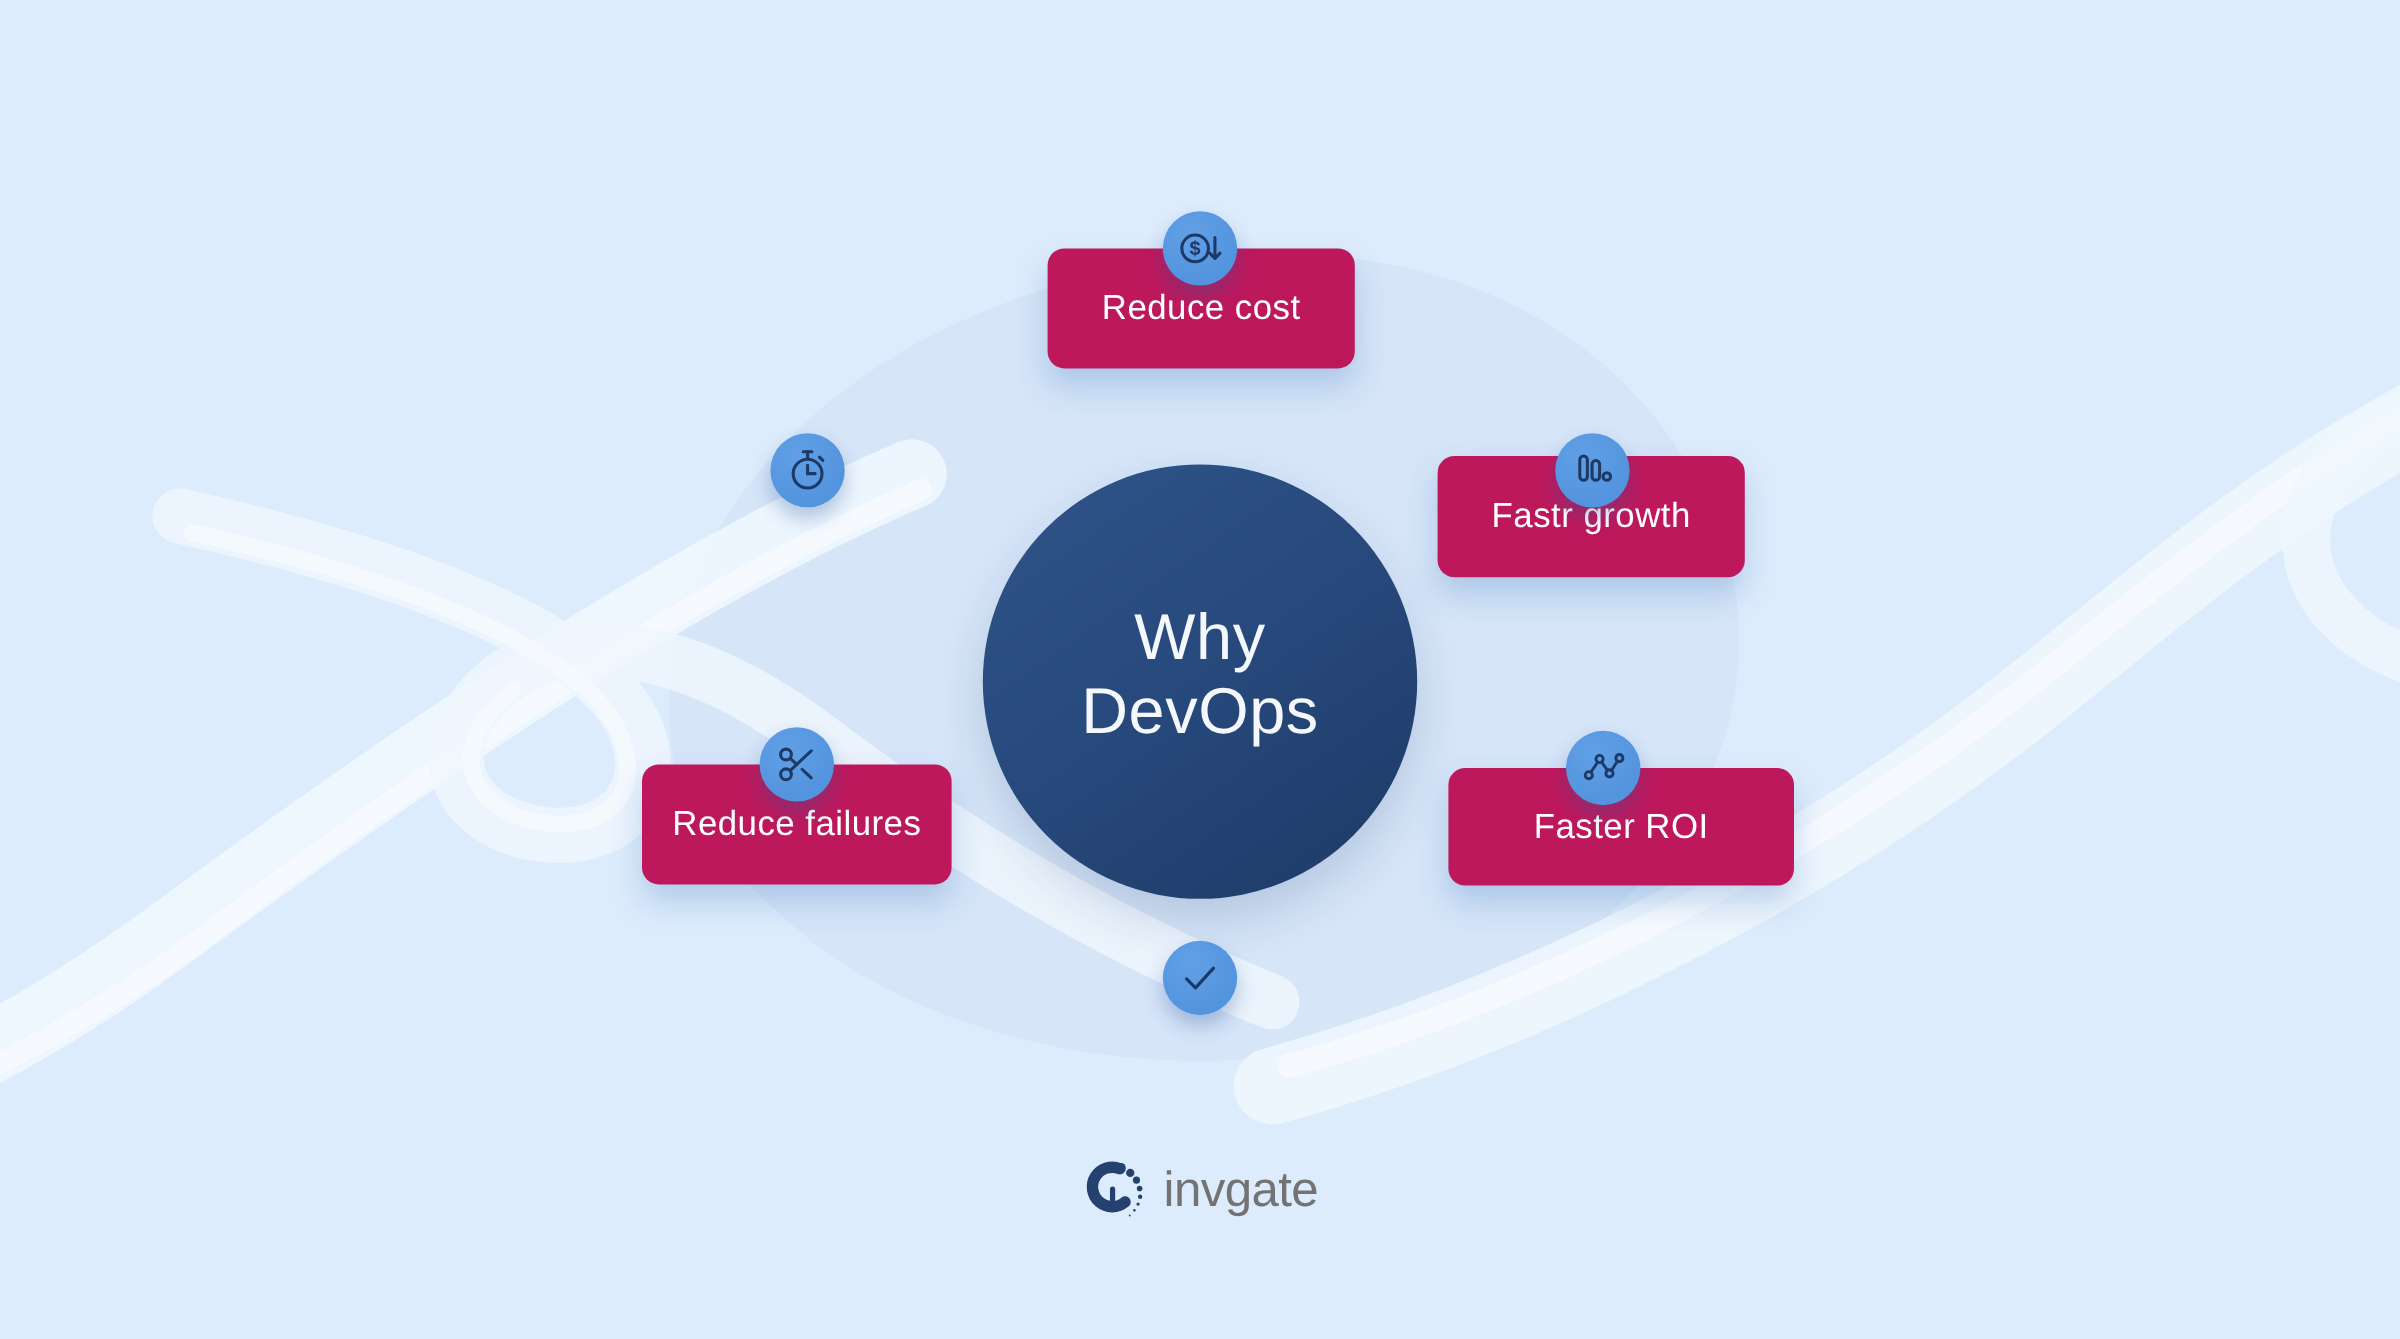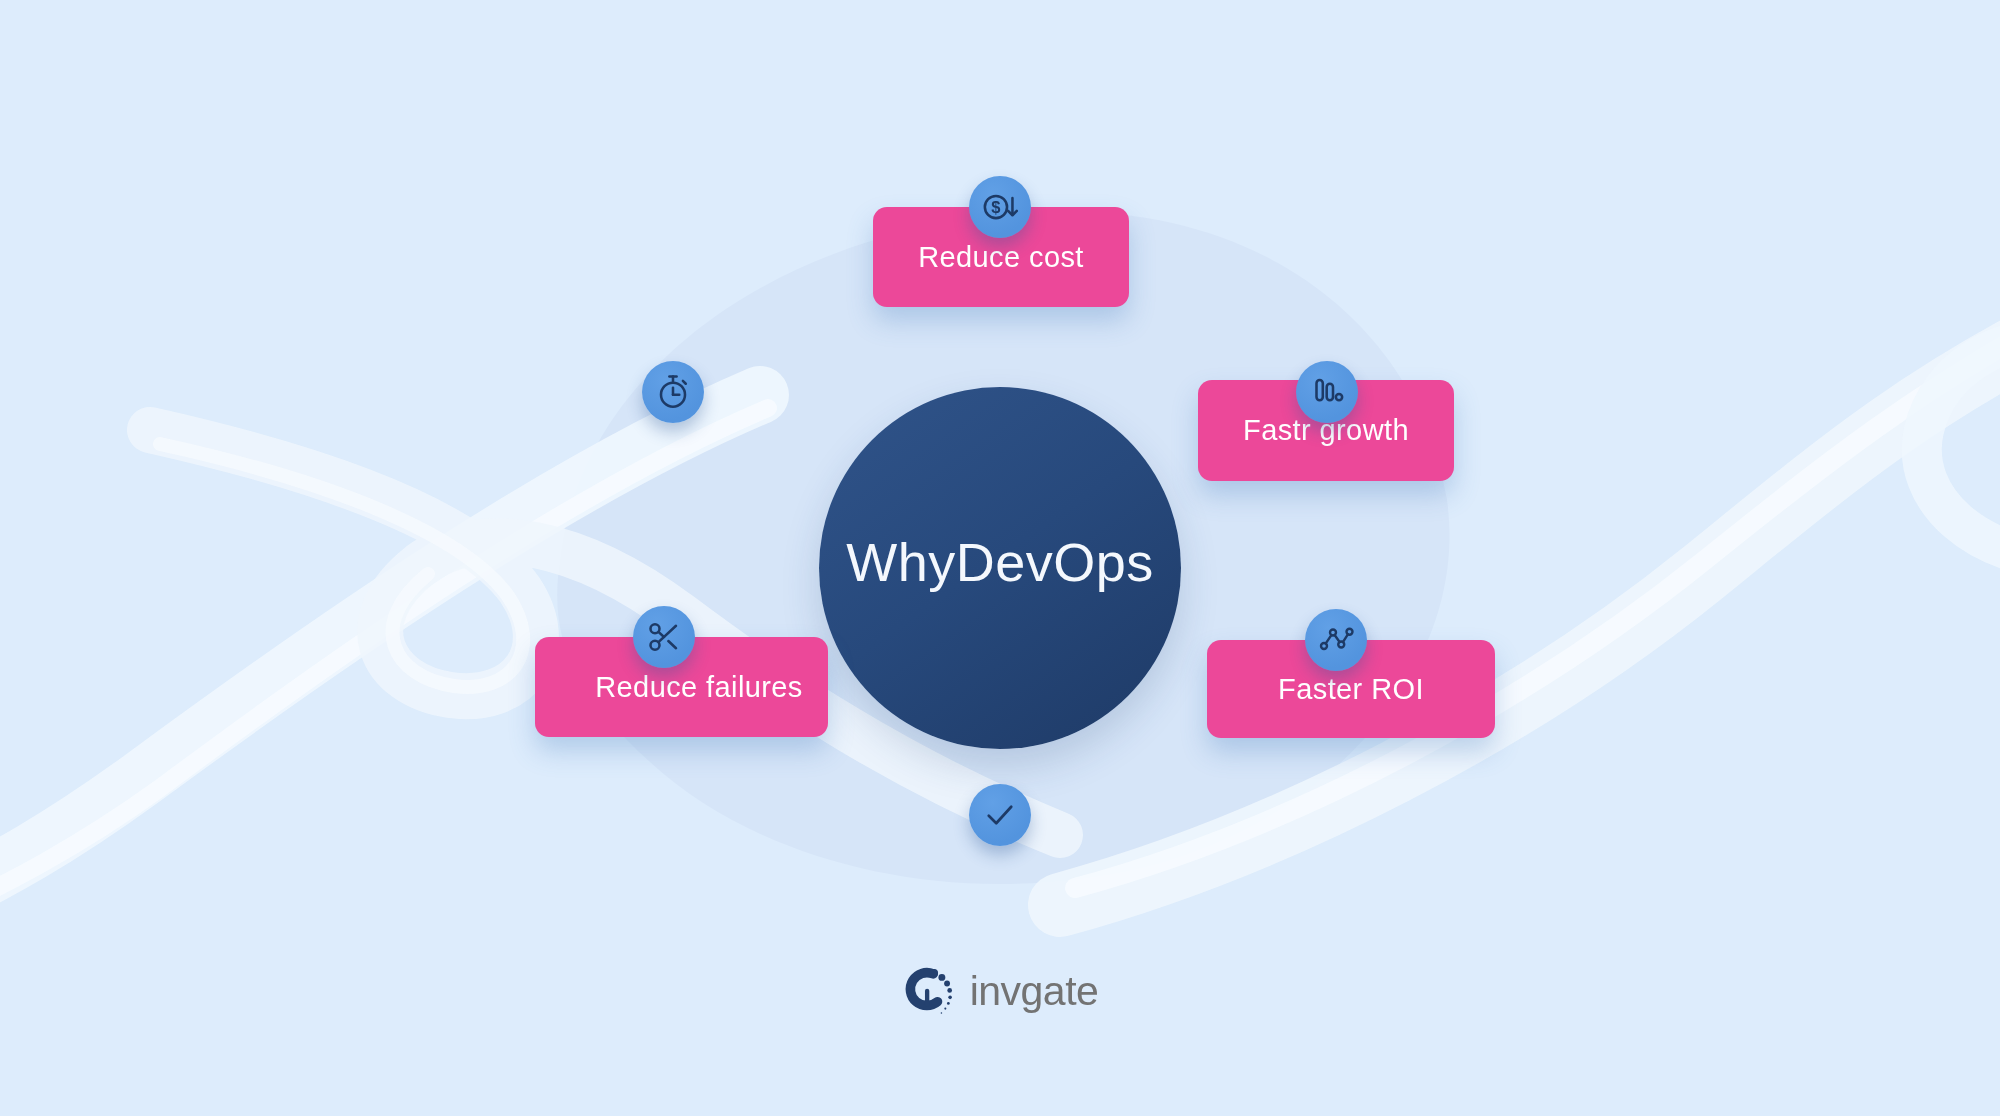--- a/index.html
+++ b/index.html
@@ -8,50 +8,50 @@
     position:relative;width:2000px;height:1116px;overflow:hidden;
     background:#ddecfc;
   }
   .bg-svg{position:absolute;left:0;top:0;width:2000px;height:1116px;}
 
   
   .center-circle{
     position:absolute;left:819px;top:387px;width:362px;height:362px;
     border-radius:50%;
     background:linear-gradient(145deg,#30548a 0%,#27497c 48%,#1e3a66 100%);
-    display:flex;align-items:center;justify-content:center;
+    display:flex;flex-direction:column;align-items:center;justify-content:center;
     box-shadow:0 18px 38px rgba(36,68,118,.18);
   }
   .center-circle .t1,.center-circle .t2{
     color:#f4f8fd;font-size:54px;font-weight:500;line-height:62px;letter-spacing:.5px;
     transform:translateY(-6px);
   }
 
   
   .card{
-    position:absolute;border-radius:14px;background:#ec4899;
+    position:absolute;border-radius:14px;background:#be185d;
     box-shadow:0 14px 26px rgba(77,130,193,.30);
     display:flex;align-items:center;justify-content:center;
   }
   .card .label{color:#ffffff;font-size:29px;font-weight:500;letter-spacing:.4px;}
   .icon-circle{
     position:absolute;width:62px;height:62px;border-radius:50%;
     background:radial-gradient(circle at 38% 30%,#61a0e6,#5394de 70%);
     box-shadow:0 9px 16px rgba(44,88,148,.32);
     display:flex;align-items:center;justify-content:center;
   }
   .icon-circle svg{width:36px;height:36px;}
 
   .card-reduce-cost      {left:873px; top:207px; width:256px;height:100px;}
   .icon-reduce-cost      {left:969px; top:176px;}
   .card-maintain-stability{left:546px; top:392px; width:256px;height:102px;}
   .icon-maintain-stability{left:642px; top:361px;}
   .card-fastr-growth     {left:1198px;top:380px; width:256px;height:101px;}
   .icon-fastr-growth     {left:1296px;top:361px;}
-  .card-reduce-failures  {left:535px; top:637px; width:258px;height:100px;padding-left:35px;}
+  .card-reduce-failures  {left:535px; top:637px; width:258px;height:100px;}
   .icon-reduce-failures  {left:633px; top:606px;}
   .card-faster-roi       {left:1207px;top:640px; width:288px;height:98px;}
   .icon-faster-roi       {left:1305px;top:609px;}
   .card-improved-quality {left:873px; top:815px; width:256px;height:101px;}
   .icon-improved-quality {left:969px; top:784px;}
 
   
   .logo-row{
     position:absolute;left:0;top:958px;width:2000px;height:70px;
     display:flex;align-items:center;justify-content:center;gap:16px;

